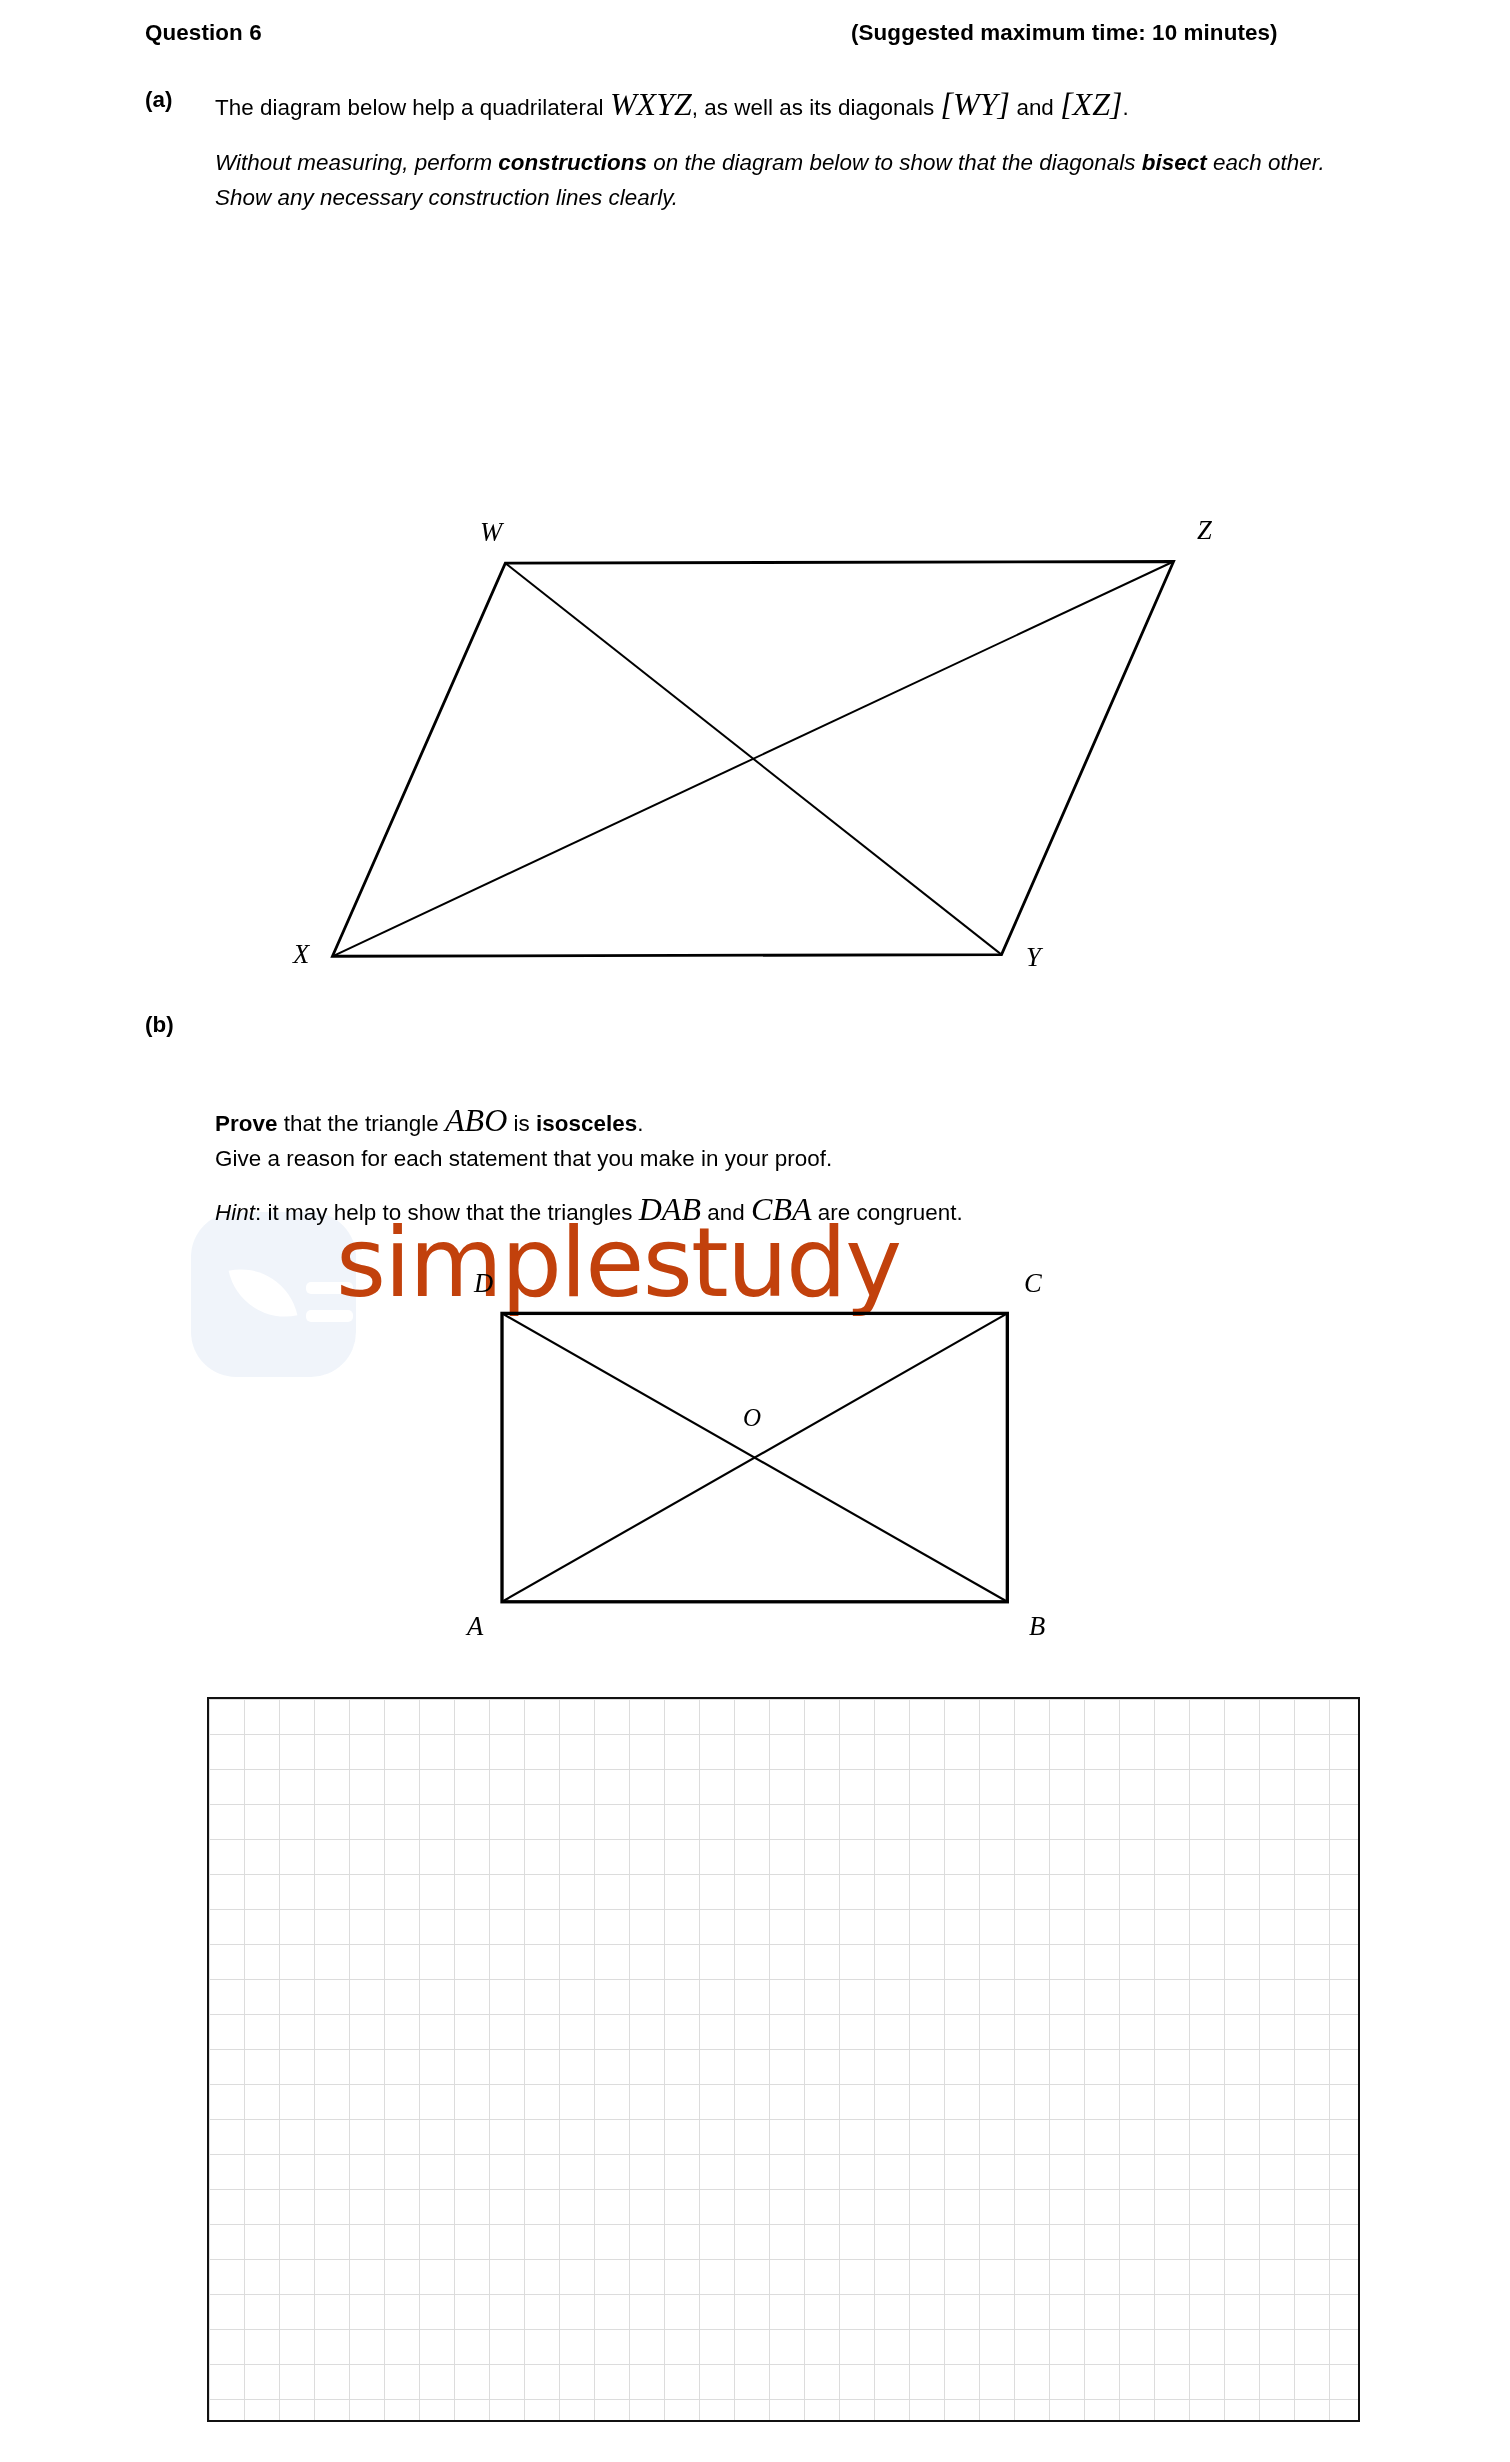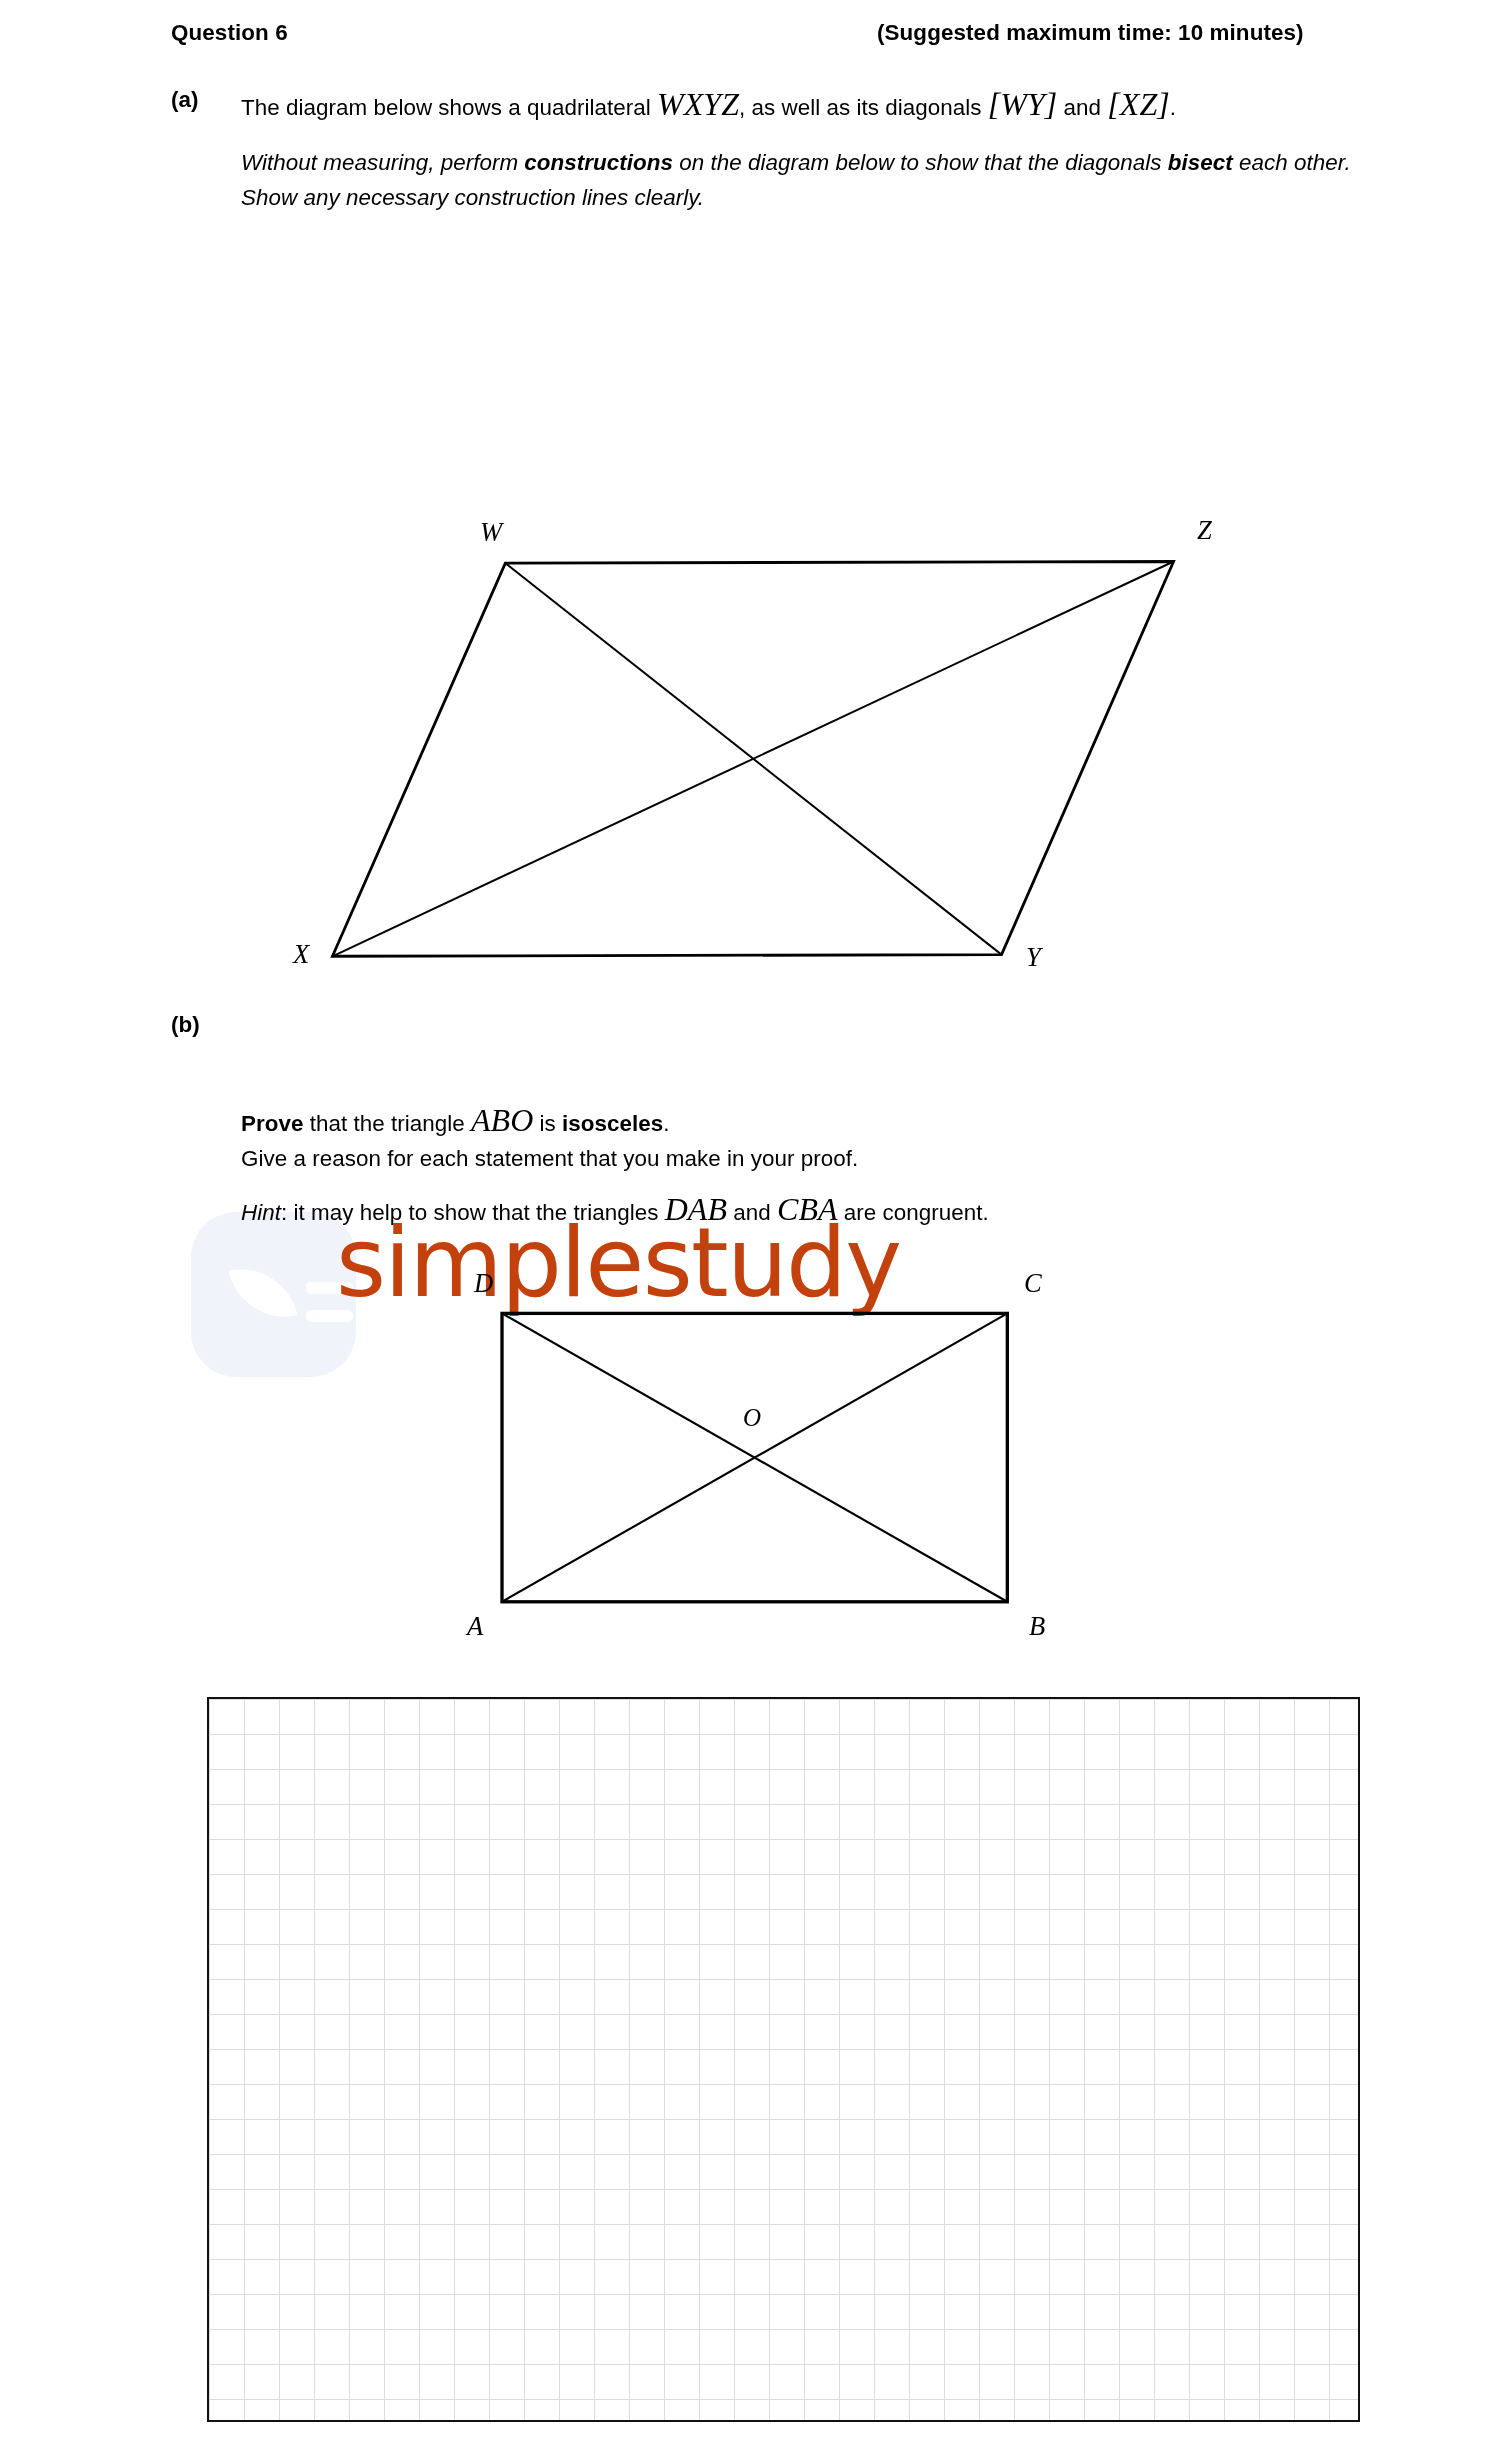--- a/index.html
+++ b/index.html
@@ -63,21 +63,21 @@
     left: 145px;
     top: 10px;
     font-family: "DejaVu Sans", sans-serif;
     font-size: 96px;
     letter-spacing: -1.7px;
     color: #c2410c;
     white-space: nowrap;
     font-weight: 400;
   }
 
-  .abs { position: absolute; margin-left: 26px; }
+  .abs { position: absolute; }
 
   .q-title {
     left: 145px;
     top: 20px;
     font-size: 22.4px;
     font-weight: bold;
     letter-spacing: 0.1px;
   }
   .q-time {
     left: 851px;
@@ -158,21 +158,21 @@
       <div class="wm-bar b2"></div>
     </div>
     <div class="wm-text">simplestudy</div>
   </div>
 
   <div class="abs q-title">Question 6</div>
   <div class="abs q-time">(Suggested maximum time: 10 minutes)</div>
 
   <div class="abs part-label a">(a)</div>
 
-  <div class="abs body-text t-a1"><span>The diagram below shows a quadrilateral </span><em class="mathit">WXYZ</em><span>, as well as its diagonals </span><em class="mathit">[WY]</em><span> and </span><em class="mathit">[XZ]</em><span>.</span></div>
+  <div class="abs body-text t-a1"><span>The diagram below help a quadrilateral </span><em class="mathit">WXYZ</em><span>, as well as its diagonals </span><em class="mathit">[WY]</em><span> and </span><em class="mathit">[XZ]</em><span>.</span></div>
 
   <div class="abs body-text t-a2"><span>Without measuring, perform </span><b class="strong">constructions</b><span> on the diagram below to show that the diagonals </span><b class="strong">bisect</b><span> each other.  Show any necessary construction lines clearly.</span></div>
 
   <svg class="diagram" id="diagram-wxyz" viewBox="0 0 1818 600" width="1511" height="499">
     <g fill="none" stroke="#000000" stroke-width="3.4" stroke-linejoin="miter">
       <polygon points="608,77 1412,75 1205,548 400,550"></polygon>
     </g>
     <line x1="608" y1="77" x2="1205" y2="548" stroke="#000000" stroke-width="2.4"></line>
     <line x1="400" y1="550" x2="1412" y2="75" stroke="#000000" stroke-width="2.4"></line>
   </svg>

